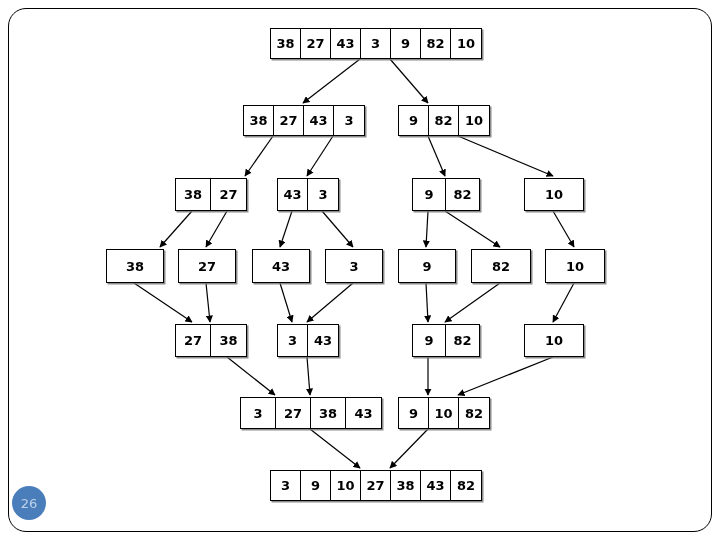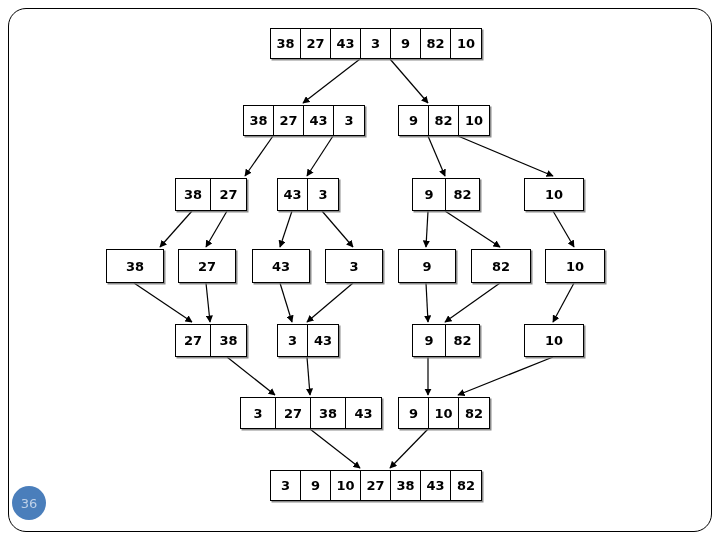--- a/index.html
+++ b/index.html
@@ -208,16 +208,16 @@
         <div class="cell" style="width: 30px; height: 29px;">9</div>
         <div class="cell" style="width: 30px; height: 29px;">10</div>
         <div class="cell" style="width: 30px; height: 29px;">27</div>
         <div class="cell" style="width: 30px; height: 29px;">38</div>
         <div class="cell" style="width: 30px; height: 29px;">43</div>
         <div class="cell" style="width: 30px; height: 29px;">82</div>
       </div>
     </div>
 
   <div id="slide-number">
-    <span>36</span>
+    <span>26</span>
   </div>
 
 </div>
 
 </body></html>

